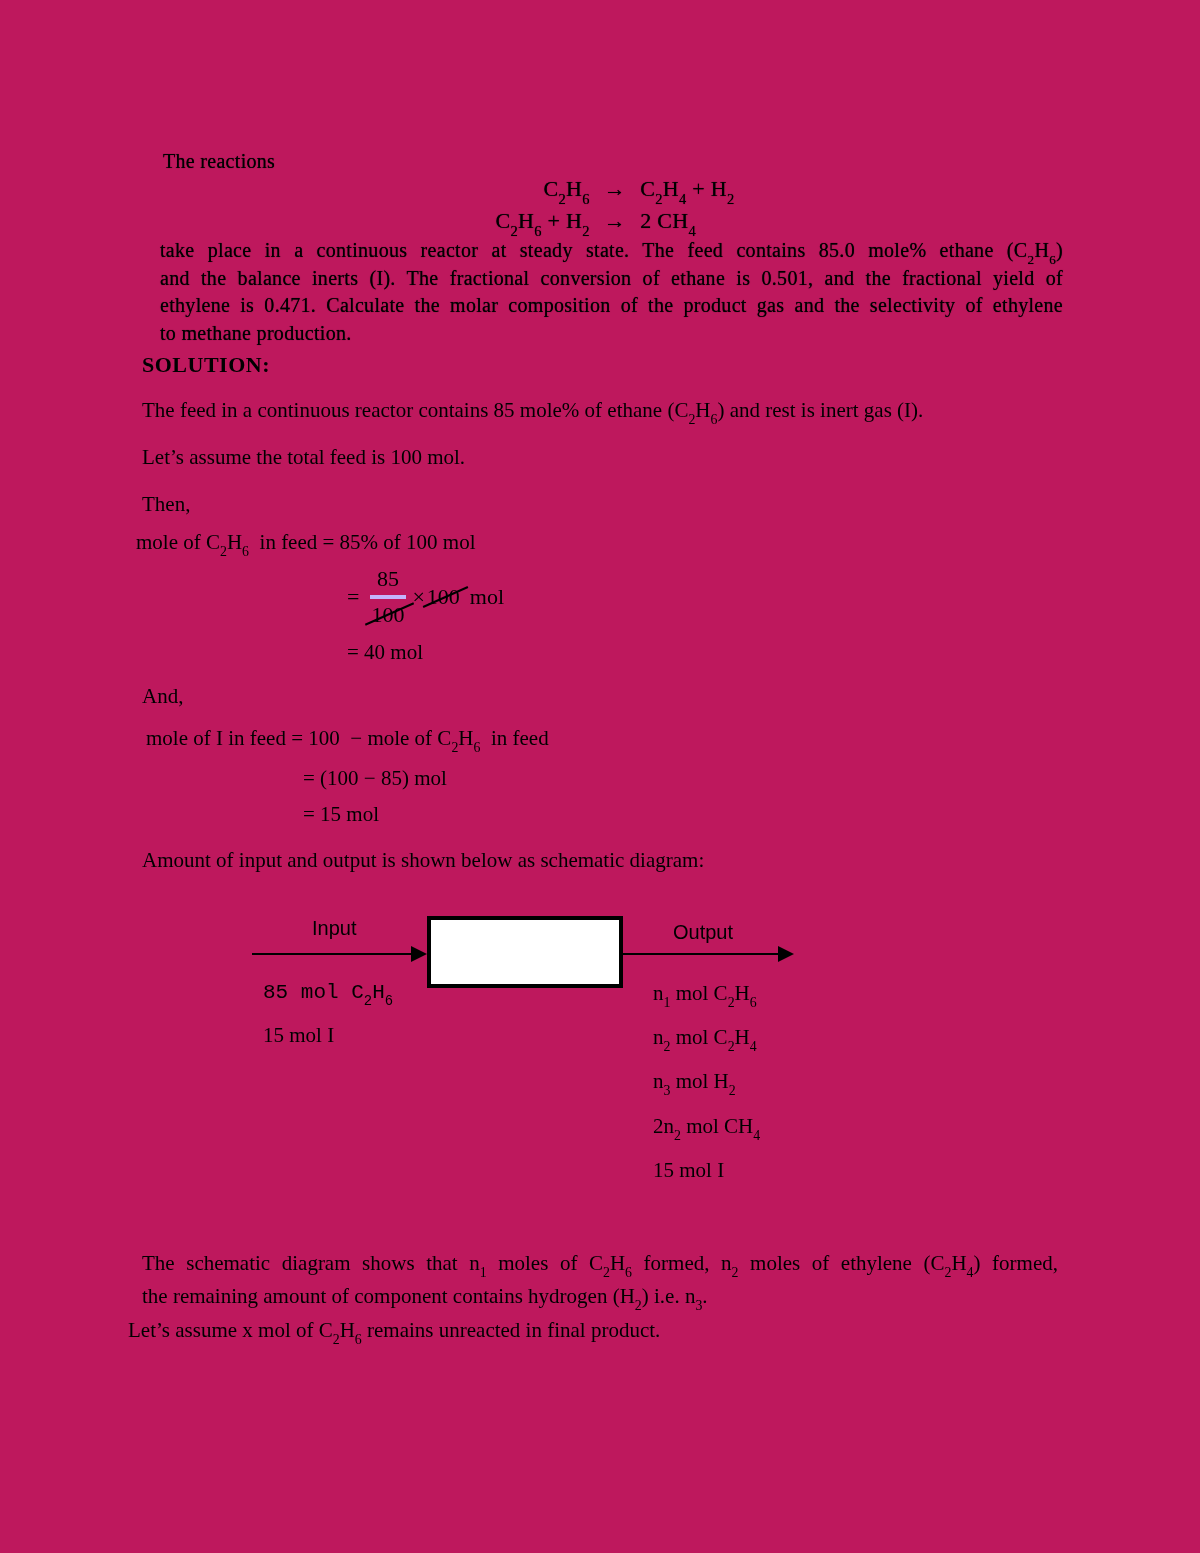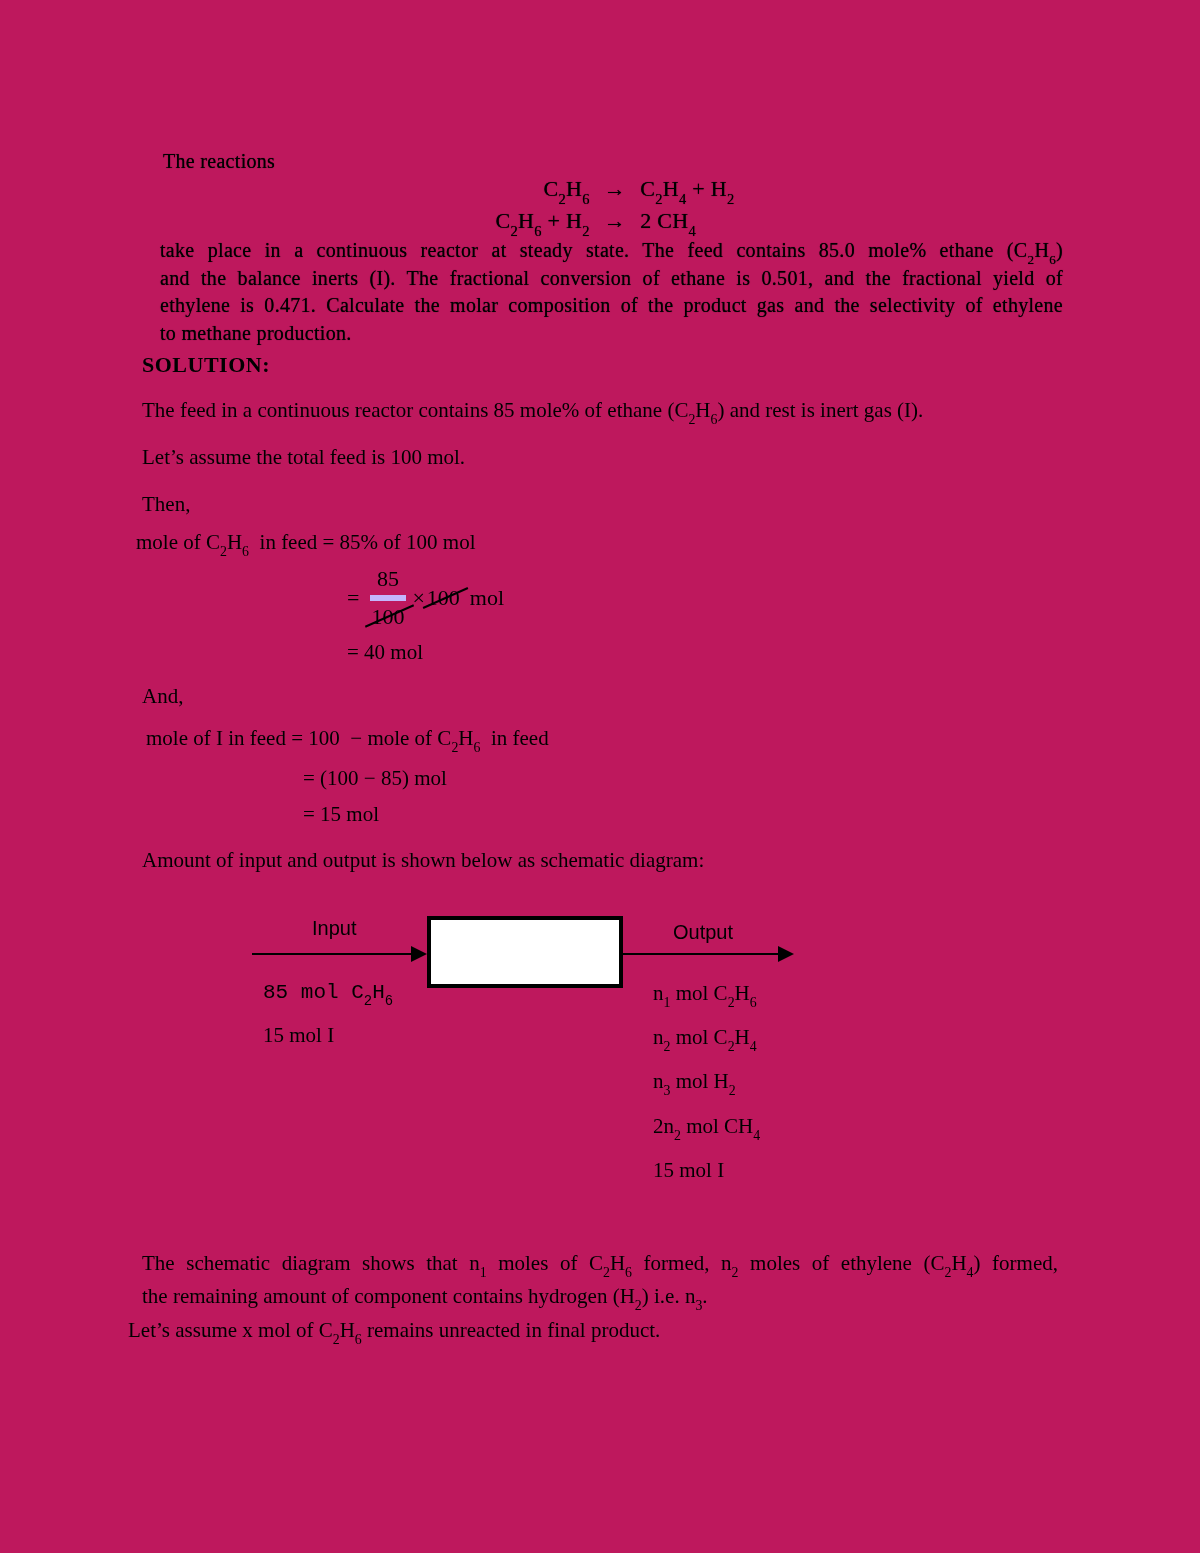--- a/index.html
+++ b/index.html
@@ -36,21 +36,21 @@
 
   .problem-para { left: 160px; top: 237px; width: 903px; font-size: 20px; line-height: 27.5px; }
   .pline { text-align: justify; text-align-last: justify; }
   .pline.last { text-align-last: left; }
 
   .sol-heading { left: 142px; top: 352px; font-size: 22px; font-weight: bold; letter-spacing: 0.5px; }
   .body-text { font-size: 21px; white-space: pre-wrap; }
 
   .frac-row { display: flex; align-items: center; font-size: 22px; }
   .frac { display: inline-flex; flex-direction: column; align-items: center; margin: 0 6px 0 10px; }
-  .frac .num { padding: 0 7px 3px; border-bottom: 6px solid #c4b5fd; }
+  .frac .num { padding: 0 7px 3px; border-bottom: 4px solid #c4b5fd; }
   .frac .den { padding: 3px 2px 0; }
   .cancel { position: relative; display: inline-block; }
   .cancel::after {
     content: "";
     position: absolute;
     left: -6px; right: -10px; top: 47%;
     height: 2px;
     background: #000;
     transform: rotate(-24deg);
   }

